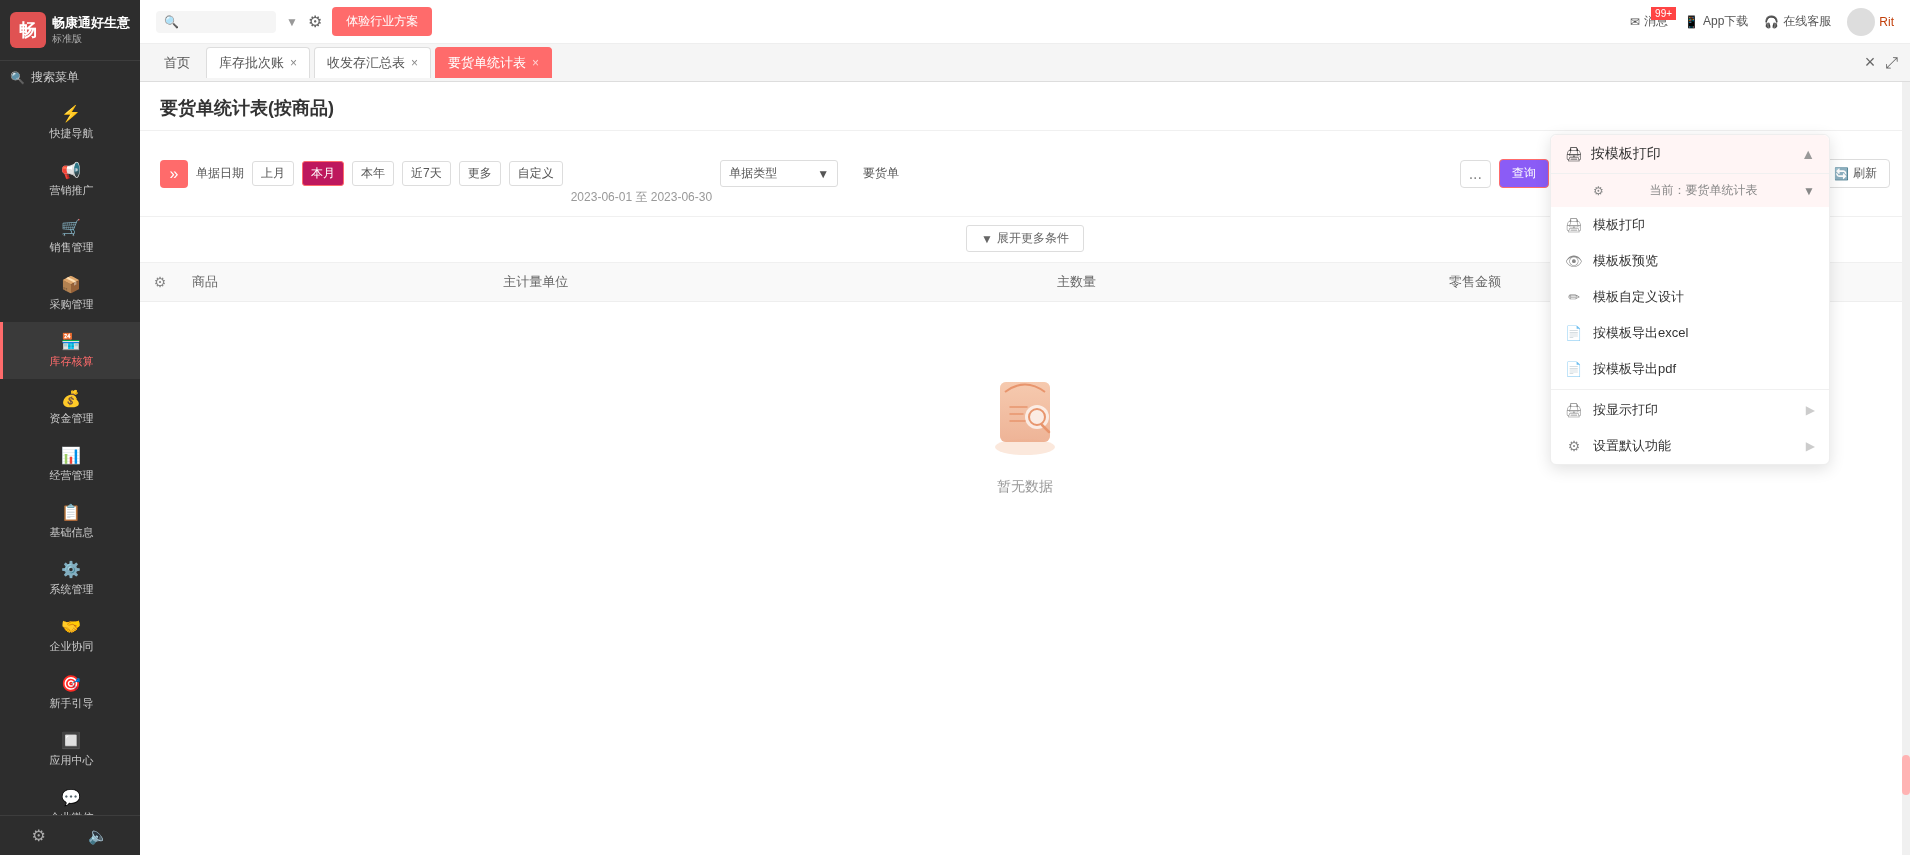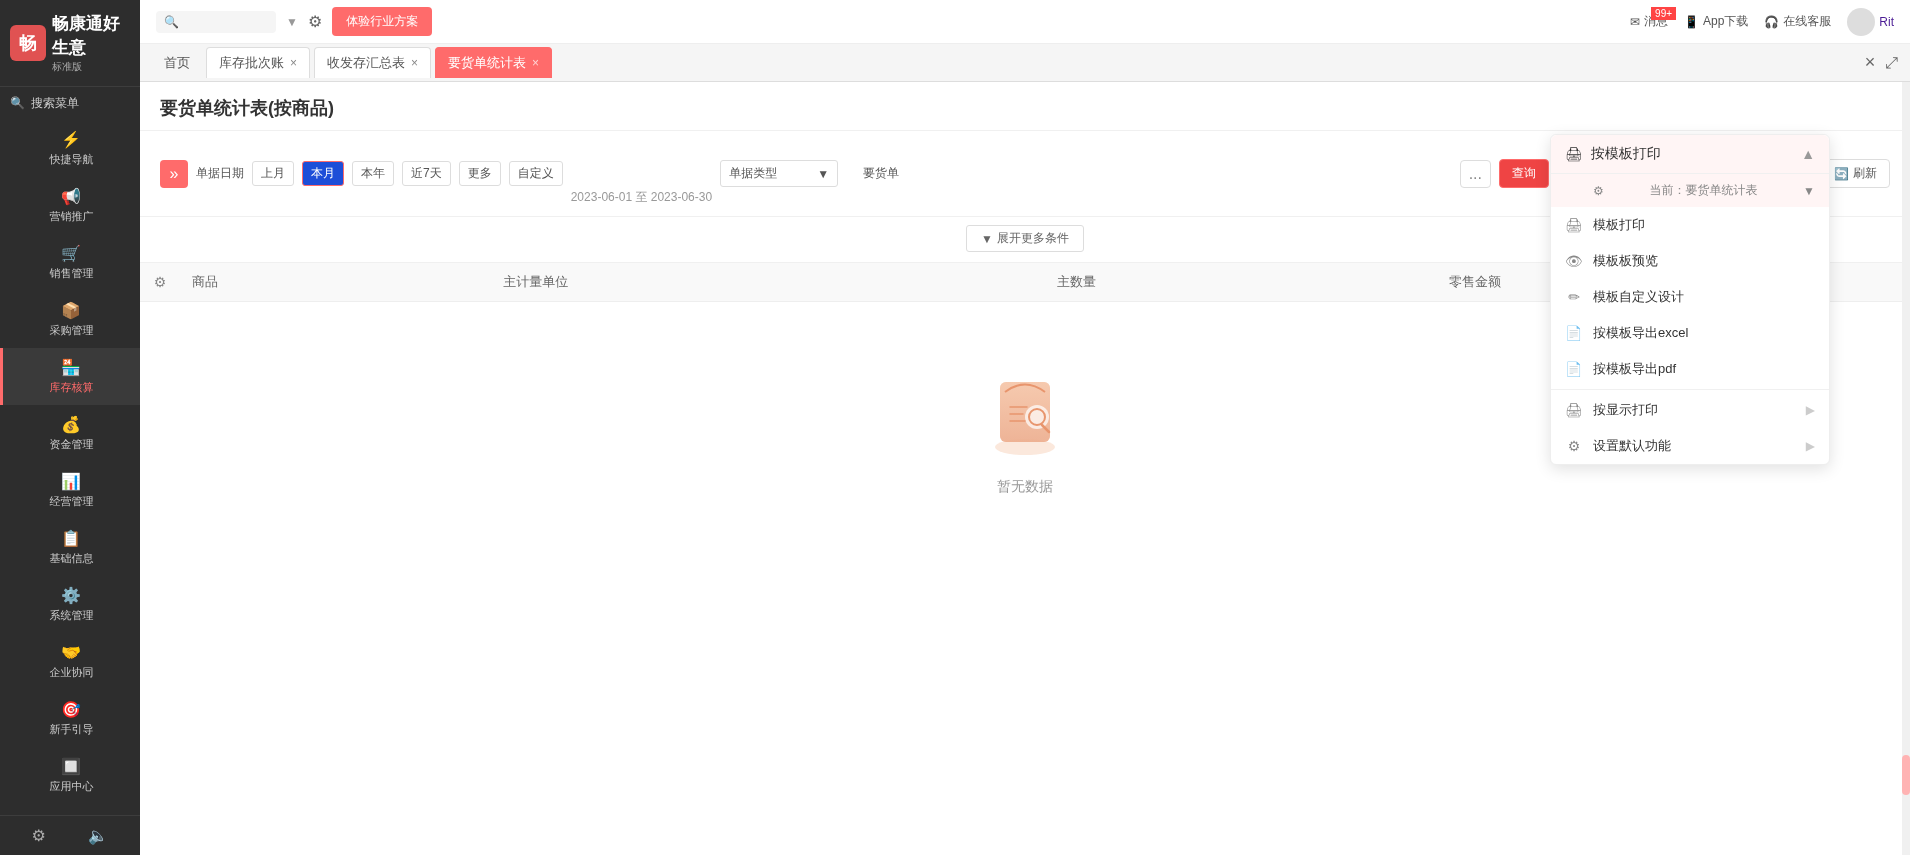--- a/index.html
+++ b/index.html
@@ -32,21 +32,21 @@
       font-size: 18px;
       font-weight: bold;
       flex-shrink: 0;
     }
     .sidebar-logo-text {
       margin-left: 6px;
       color: white;
       font-size: 12px;
       line-height: 1.4;
     }
-    .sidebar-logo-text .brand { font-size: 17px; font-weight: bold; }
+    .sidebar-logo-text .brand { font-size: 13px; font-weight: bold; }
     .sidebar-logo-text .version { color: #aaa; font-size: 10px; }
 
     .sidebar-search {
       display: flex;
       align-items: center;
       padding: 8px 10px;
       cursor: pointer;
       color: #ccc;
       font-size: 12px;
       gap: 6px;
@@ -160,21 +160,21 @@
       right: -8px;
     }
     .topbar-avatar {
       width: 28px;
       height: 28px;
       background: #ddd;
       border-radius: 50%;
     }
     .topbar-username {
       font-size: 12px;
-      color: #4c1d95;
+      color: #c2410c;
     }
 
     
     .tabbar {
       display: flex;
       align-items: center;
       background: #f5f5f5;
       border-bottom: 1px solid #ddd;
       padding: 0 12px;
       height: 38px;
@@ -276,21 +276,21 @@
     .date-btn {
       padding: 3px 8px;
       border: 1px solid #ddd;
       border-radius: 3px;
       font-size: 12px;
       cursor: pointer;
       background: white;
       color: #555;
     }
     .date-btn.active {
-      background: #1d4ed8;
+      background: #be185d;
       color: white;
       border-color: #ff6b6b;
     }
     .date-range-text {
       font-size: 12px;
       color: #999;
       margin-top: 48px;
     }
     .filter-type-select {
       display: flex;
@@ -317,21 +317,21 @@
       gap: 4px;
       padding: 5px 12px;
       border: 1px solid #ddd;
       border-radius: 4px;
       font-size: 12px;
       cursor: pointer;
       background: white;
       color: #555;
     }
     .action-btn.primary {
-      background: #ef4444;
+      background: #8b5cf6;
       color: white;
       border-color: #ff6b6b;
     }
     .action-btn.outlined {
       background: white;
       color: #ff6b6b;
       border-color: #ff6b6b;
     }
     .more-actions-btn {
       border: 1px solid #ddd;

